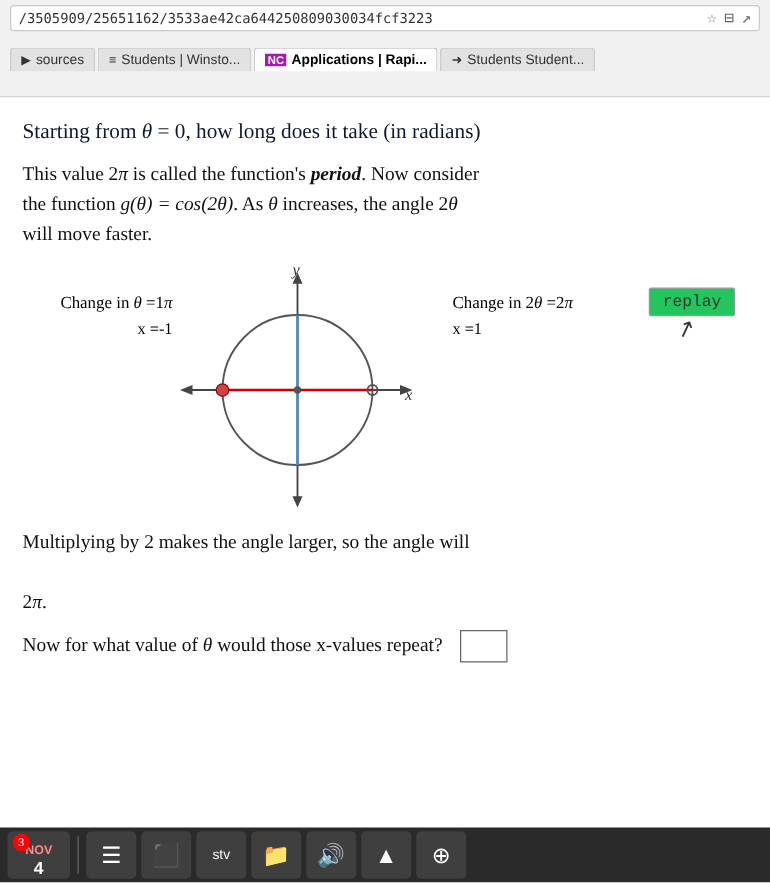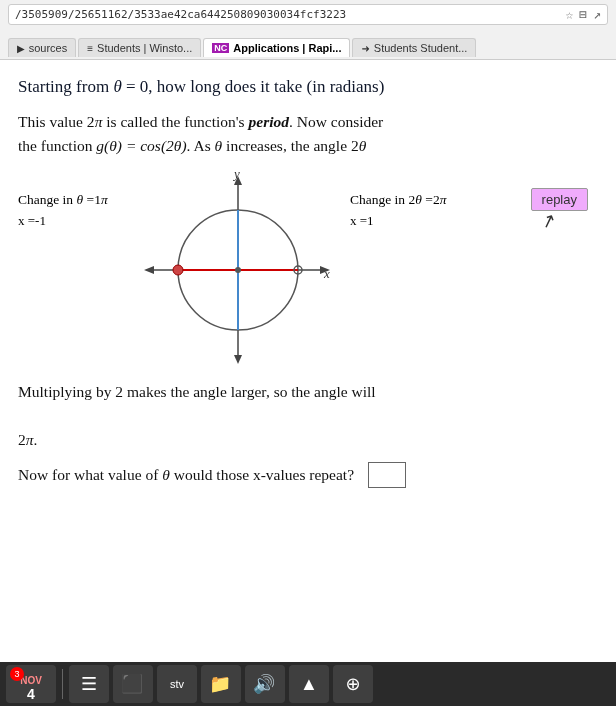--- a/index.html
+++ b/index.html
@@ -11,21 +11,21 @@
       background: #fff;
       overflow: hidden;
       position: relative;
     }
 
     
     .browser-bar {
       background: #f1f1f1;
       border-bottom: 1px solid #ccc;
       padding: 4px 8px 0 8px;
-      height: 60px;
+      height: 78px;
     }
     .url-bar {
       background: #fff;
       border: 1px solid #ccc;
       border-radius: 3px;
       padding: 2px 6px;
       font-size: 11px;
       font-family: monospace;
       color: #333;
       width: 100%;
@@ -106,54 +106,54 @@
       display: flex;
       align-items: flex-start;
       gap: 0px;
       margin-bottom: 10px;
       position: relative;
     }
 
     .left-labels {
       display: flex;
       flex-direction: column;
-      align-items: flex-start;
+      align-items: flex-end;
       font-size: 13.5px;
       padding-top: 20px;
       width: 120px;
       line-height: 1.5;
     }
 
     .circle-diagram {
       position: relative;
       width: 200px;
       height: 200px;
       flex-shrink: 0;
     }
 
     .right-labels {
       display: flex;
       flex-direction: column;
       align-items: flex-start;
       font-size: 13.5px;
       padding-top: 20px;
-      margin-left: 12px;
+      margin-left: 24px;
       line-height: 1.5;
       font-family: Liberation Serif, serif;
     }
 
     .replay-btn {
       position: absolute;
       right: 10px;
       top: 18px;
       border: 1px solid #999;
-      background: #f0abfc;
+      background: #22c55e;
       padding: 3px 10px;
       font-size: 13px;
-      font-family: Liberation Sans, sans-serif;
+      font-family: Liberation Mono, monospace;
       cursor: pointer;
       border-radius: 2px;
       color: #333;
     }
 
     
     .circle-svg {
       width: 200px;
       height: 200px;
     }
@@ -254,20 +254,21 @@
 
 <div class="content">
 
   <div class="text-block">
     <span>Starting from <span class="math">θ</span> = 0, how long does it take (in radians)</span><br>
   </div>
 
   <div class="text-block2">
     <span>This value 2<span class="math">π</span> is called the function's <span class="bold-italic">period</span>. Now consider</span><br>
     <span>the function <span class="math">g(θ) = cos(2θ)</span>. As <span class="math">θ</span> increases, the angle 2<span class="math">θ</span></span><br>
+    <span>will move faster.</span>
   </div>
 
   <div class="animation-section">
 
     <div class="left-labels">
       <span>Change in <span class="math">θ</span> =1<span class="math">π</span></span>
       <span style="font-size:13px;">x =-1</span>
     </div>
 
     <div class="circle-diagram">

